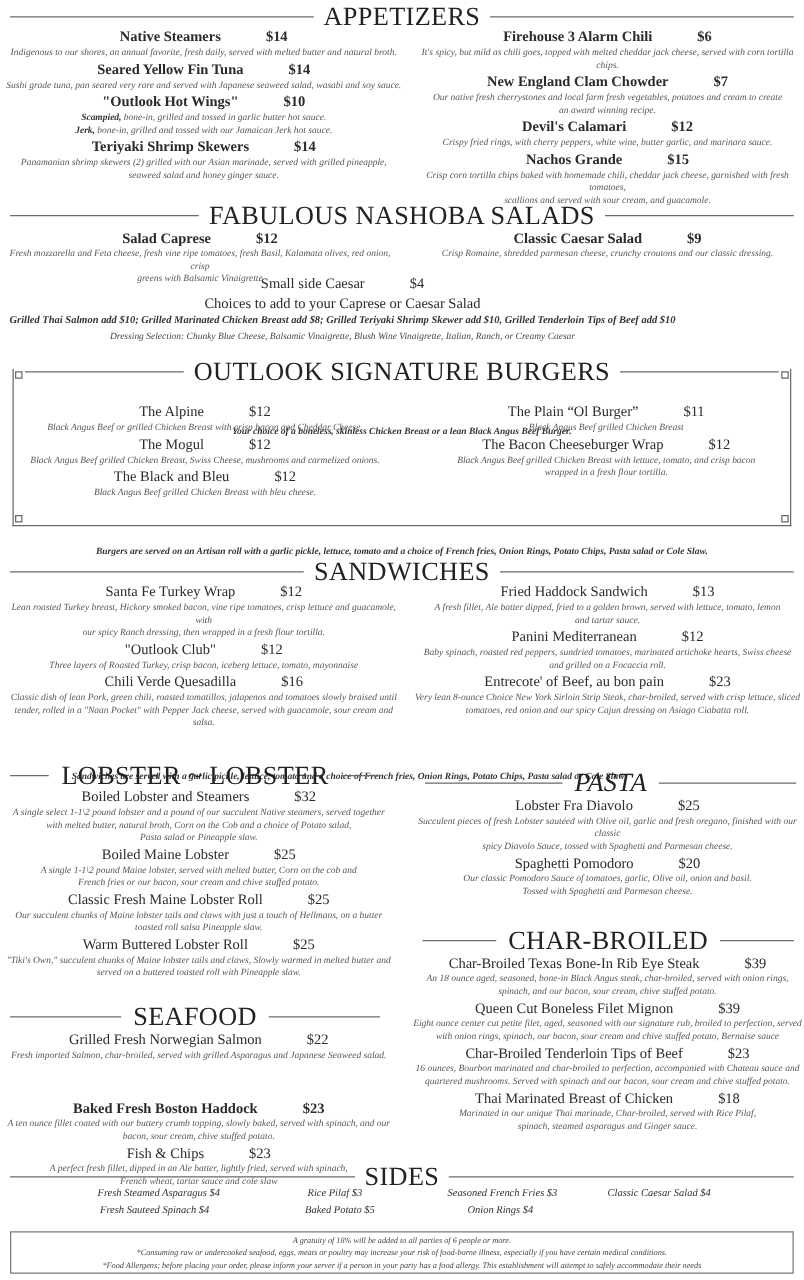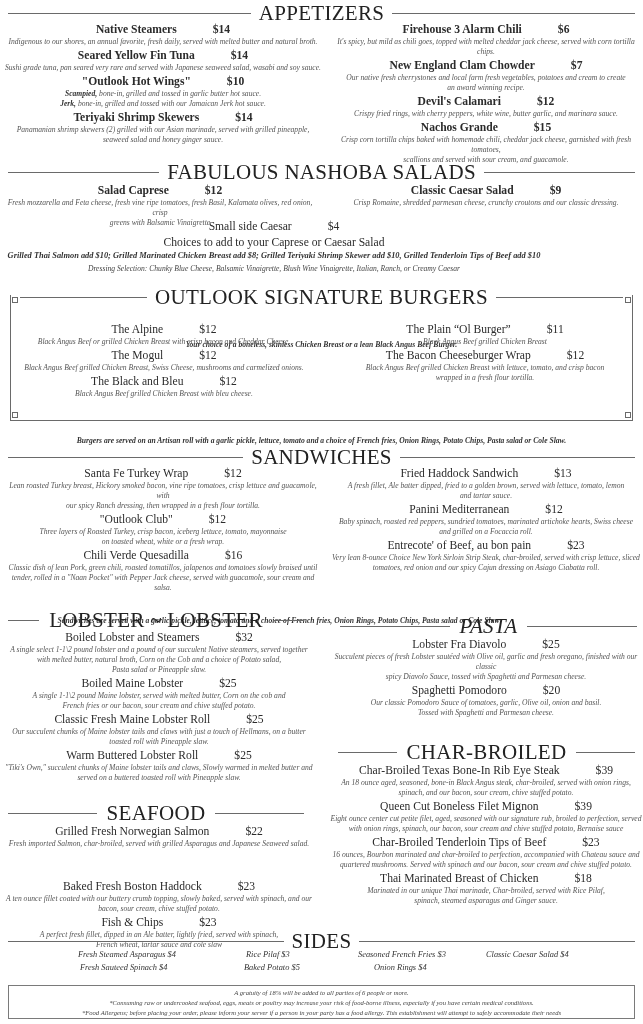--- a/index.html
+++ b/index.html
@@ -147,21 +147,20 @@
 
 <div class="col" style="left:4px; top:467px; width:318px;">
   <div class="item">
     <div class="iname" style="font-weight:normal;"><span>Santa Fe Turkey Wrap</span><span class="price">$12</span></div>
     <div class="idesc">Lean roasted Turkey breast, Hickory smoked bacon, vine ripe tomatoes, crisp lettuce and guacamole, with</div>
     <div class="idesc">our spicy Ranch dressing, then wrapped in a fresh flour tortilla.</div>
   </div>
   <div class="item">
     <div class="iname" style="font-weight:normal;"><span>"Outlook Club"</span><span class="price">$12</span></div>
     <div class="idesc">Three layers of Roasted Turkey, crisp bacon, iceberg lettuce, tomato, mayonnaise</div>
-    <div class="idesc">on toasted wheat, white or a fresh wrap.</div>
   </div>
   <div class="item">
     <div class="iname" style="font-weight:normal;"><span>Chili Verde Quesadilla</span><span class="price">$16</span></div>
     <div class="idesc">Classic dish of lean Pork, green chili, roasted tomatillos, jalapenos and tomatoes slowly braised until</div>
     <div class="idesc">tender, rolled in a "Naan Pocket" with Pepper Jack cheese, served with guacamole, sour cream and salsa.</div>
   </div>
 </div>
 <div class="col" style="left:330px; top:467px; width:312px;">
   <div class="item">
     <div class="iname" style="font-weight:normal;"><span>Fried Haddock Sandwich</span><span class="price">$13</span></div>
@@ -196,41 +195,41 @@
     <div class="idesc">Pasta salad or Pineapple slaw.</div>
   </div>
   <div class="item">
     <div class="iname" style="font-weight:normal;"><span>Boiled Maine Lobster</span><span class="price">$25</span></div>
     <div class="idesc">A single 1-1\2 pound Maine lobster, served with melted butter, Corn on the cob and</div>
     <div class="idesc">French fries or our bacon, sour cream and chive stuffed potato.</div>
   </div>
   <div class="item">
     <div class="iname" style="font-weight:normal;"><span>Classic Fresh Maine Lobster Roll</span><span class="price">$25</span></div>
     <div class="idesc">Our succulent chunks of Maine lobster tails and claws with just a touch of Hellmans, on a butter</div>
-    <div class="idesc">toasted roll with Pineapple slaw.</div>
+    <div class="idesc">toasted roll salsa Pineapple slaw.</div>
   </div>
   <div class="item">
     <div class="iname" style="font-weight:normal;"><span>Warm Buttered Lobster Roll</span><span class="price">$25</span></div>
     <div class="idesc">"Tiki's Own," succulent chunks of Maine lobster tails and claws, Slowly warmed in melted butter and</div>
     <div class="idesc">served on a buttered toasted roll with Pineapple slaw.</div>
   </div>
 </div>
 
 <div class="hdr" style="left:8px; top:803px; width:296px; gap:10px;">
   <div class="line"></div>
   <div class="title">SEAFOOD</div>
   <div class="line"></div>
 </div>
 <div class="col" style="left:4px; top:825px; width:310px;">
   <div class="item">
     <div class="iname" style="font-weight:normal;"><span>Grilled Fresh Norwegian Salmon</span><span class="price">$22</span></div>
     <div class="idesc">Fresh imported Salmon, char-broiled, served with grilled Asparagus and Japanese Seaweed salad.</div>
   </div>
   <div class="item">
-    <div class="iname" style="font-weight:normal;margin-top:31px;"><span>Baked Fresh Boston Haddock</span><span class="price">$23</span></div>
+    <div class="iname" style="font-weight:bold;margin-top:31px;"><span>Baked Fresh Boston Haddock</span><span class="price">$23</span></div>
     <div class="idesc">A ten ounce fillet coated with our buttery crumb topping, slowly baked, served with spinach, and our</div>
     <div class="idesc">bacon, sour cream, chive stuffed potato.</div>
   </div>
   <div class="item">
     <div class="iname" style="font-weight:normal;"><span>Fish &amp; Chips</span><span class="price">$23</span></div>
     <div class="idesc">A perfect fresh fillet, dipped in an Ale batter, lightly fried, served with spinach,</div>
     <div class="idesc">French wheat, tartar sauce and cole slaw</div>
   </div>
 </div>
 

